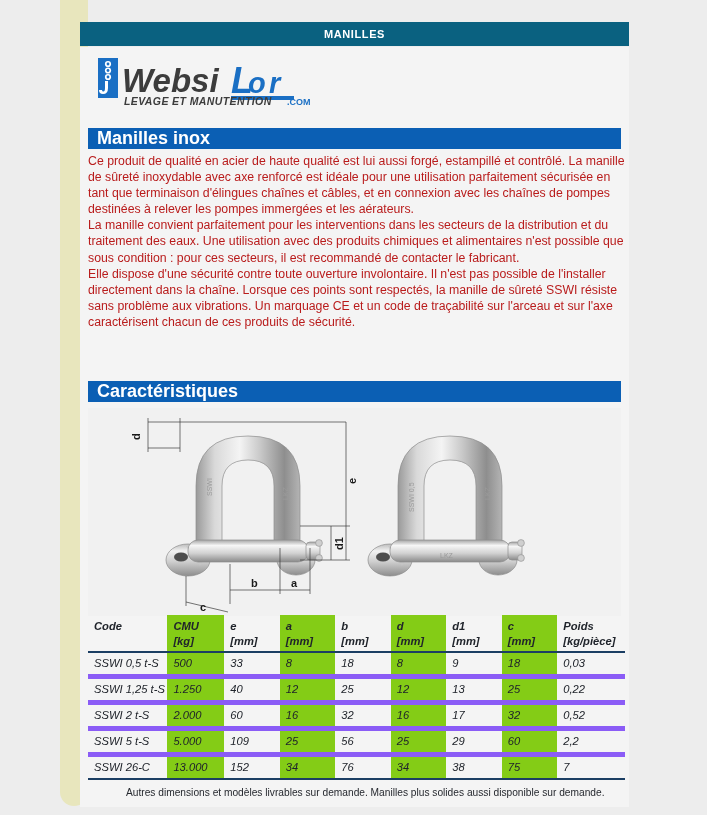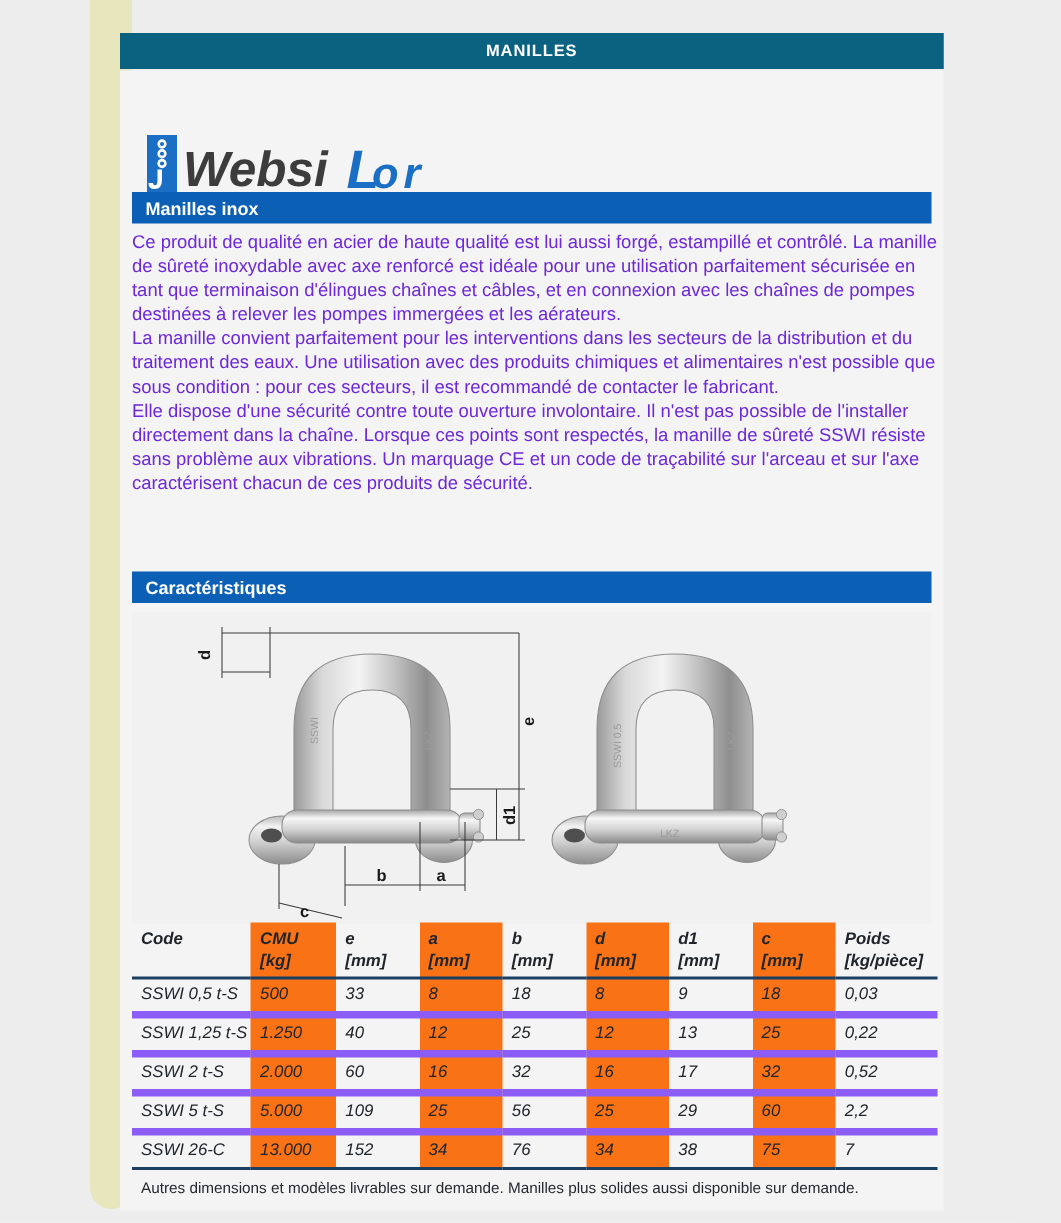--- a/index.html
+++ b/index.html
@@ -42,44 +42,44 @@
   
   .sheet {
     position: absolute;
     left: 80px; top: 47px;
     width: 549px; height: 760px;
     background: #f4f4f4;
   }
   .logo-area {
     position: absolute;
     left: 8px; top: 5px;
-    width: 240px; height: 62px; margin-top: 32px;
+    width: 240px; height: 62px;
   }
   .section-head {
     position: absolute;
     left: 8px;
     width: 533px; height: 21px;
     background: #0b5fb4;
     display: flex; align-items: center;
   }
   .section-head .t {
     color: #ffffff;
-    font-size: 12px;
+    font-size: 18px;
     font-weight: bold;
     padding-left: 9px;
   }
   #head-inox { top: 81px; }
   #head-carac { top: 334px; }
 
   .body-text {
     position: absolute;
     left: 8px; top: 106px;
     width: 537px;
     font-size: 12.3px;
-    color: #6d28d9;
+    color: #b91c1c;
     line-height: 16.1px;
   }
   .body-text p { margin: 0; }
 
   
   .drawing {
     position: absolute;
     left: 8px; top: 361px;
     width: 533px; height: 208px;
     background: #f1f1f1;
@@ -112,36 +112,37 @@
     padding-top: 4px;
     padding-bottom: 3px;
     border-bottom: 2px solid #1b3e63;
   }
   table.spec tbody td {
     border-bottom: 5px solid #8b5cf6;
     height: 21px;
     line-height: 15px;
   }
   table.spec tbody tr:last-child td { border-bottom: 2px solid #1b3e63; }
-  .shade { background: #f97316; }
+  .shade { background: #84cc16; }
   col.c-code { width: 80px; }
   col.c-cmu  { width: 61px; }
   col.c-e    { width: 61px; }
   col.c-a    { width: 61px; }
   col.c-b    { width: 61px; }
   col.c-d    { width: 61px; }
   col.c-d1   { width: 61px; }
   col.c-c    { width: 61px; }
   col.c-p    { width: 70px; }
   .unit { display: block; }
   .note {
     margin-top: 7px;
     font-size: 10.2px;
     color: #26292f;
     padding-left: 6px;
+    margin-left: 32px;
   }
   .dim-label { font: bold 11px "Liberation Sans", sans-serif; fill: #1a1a1a; }
   .emb { font: 7px "Liberation Sans", sans-serif; fill: #9a9a9a; }
 </style>
 </head>
 <body>
 
 <div id="page">
 
   <div class="khaki-strip"></div>

